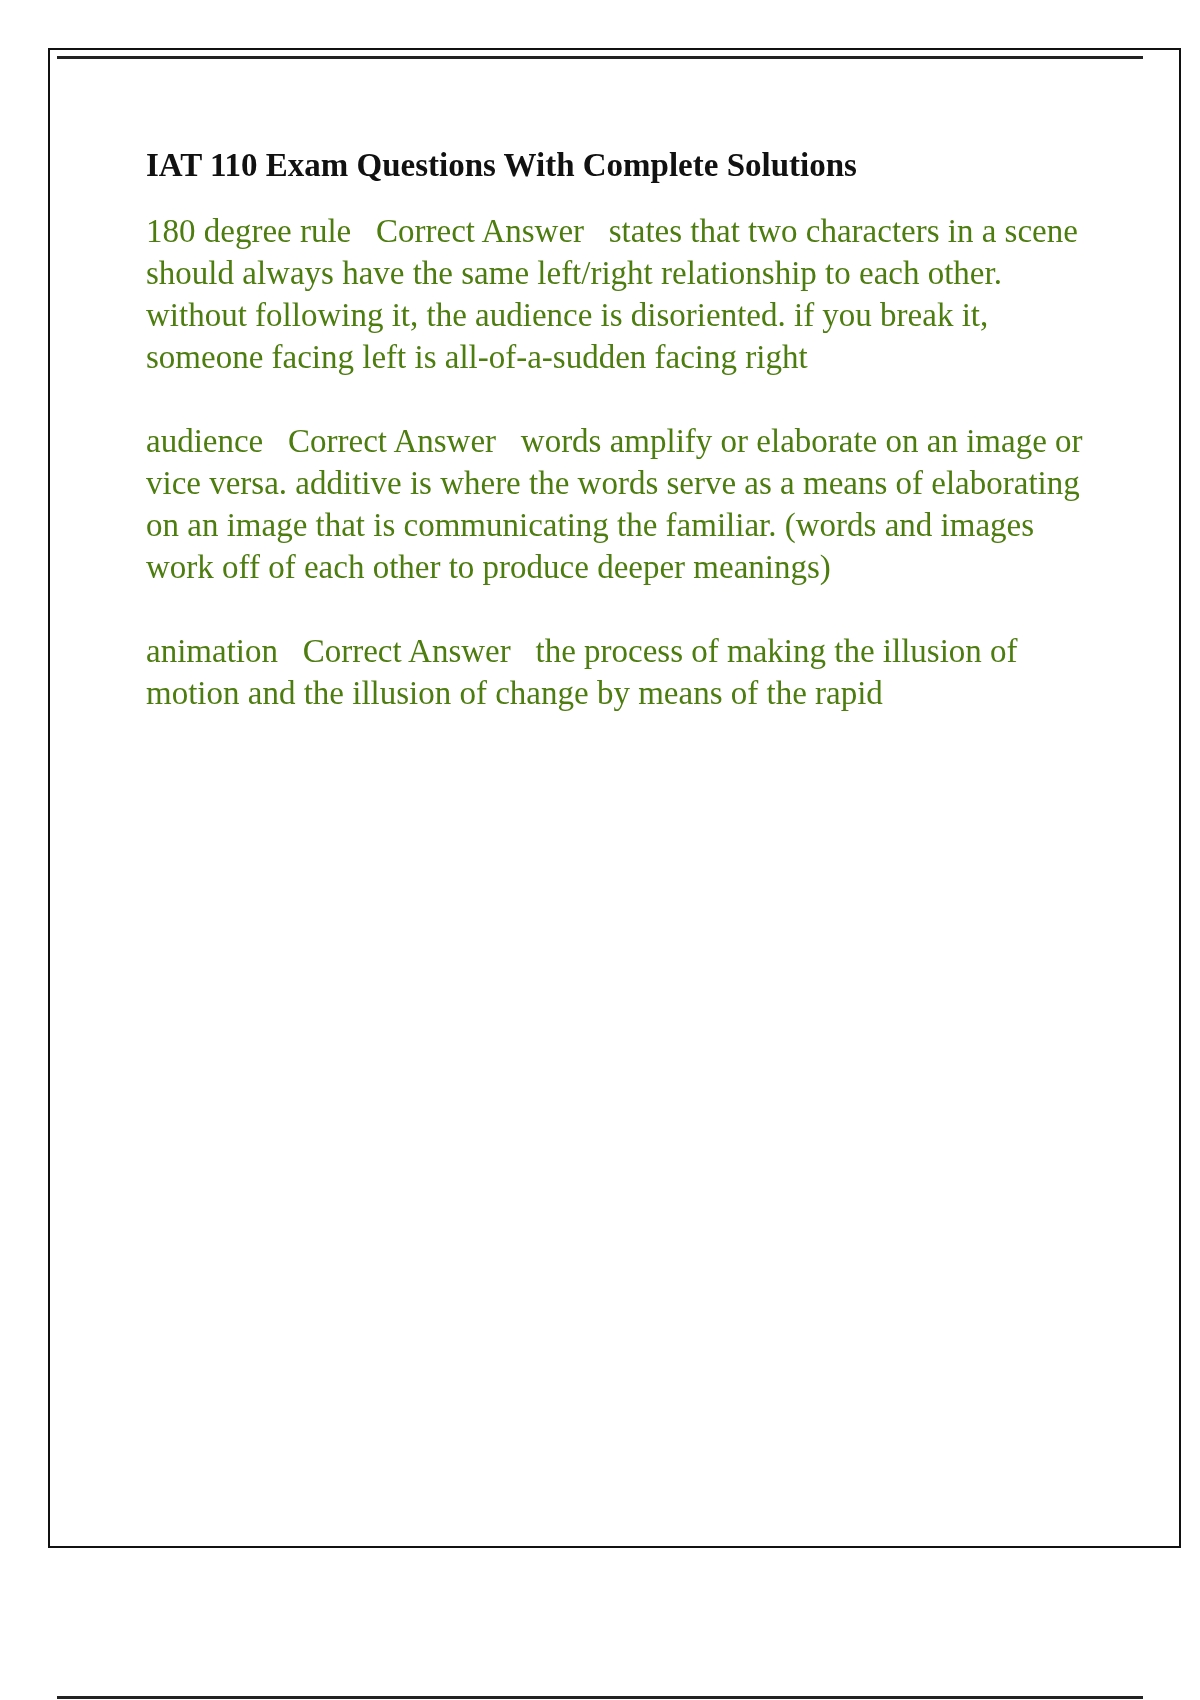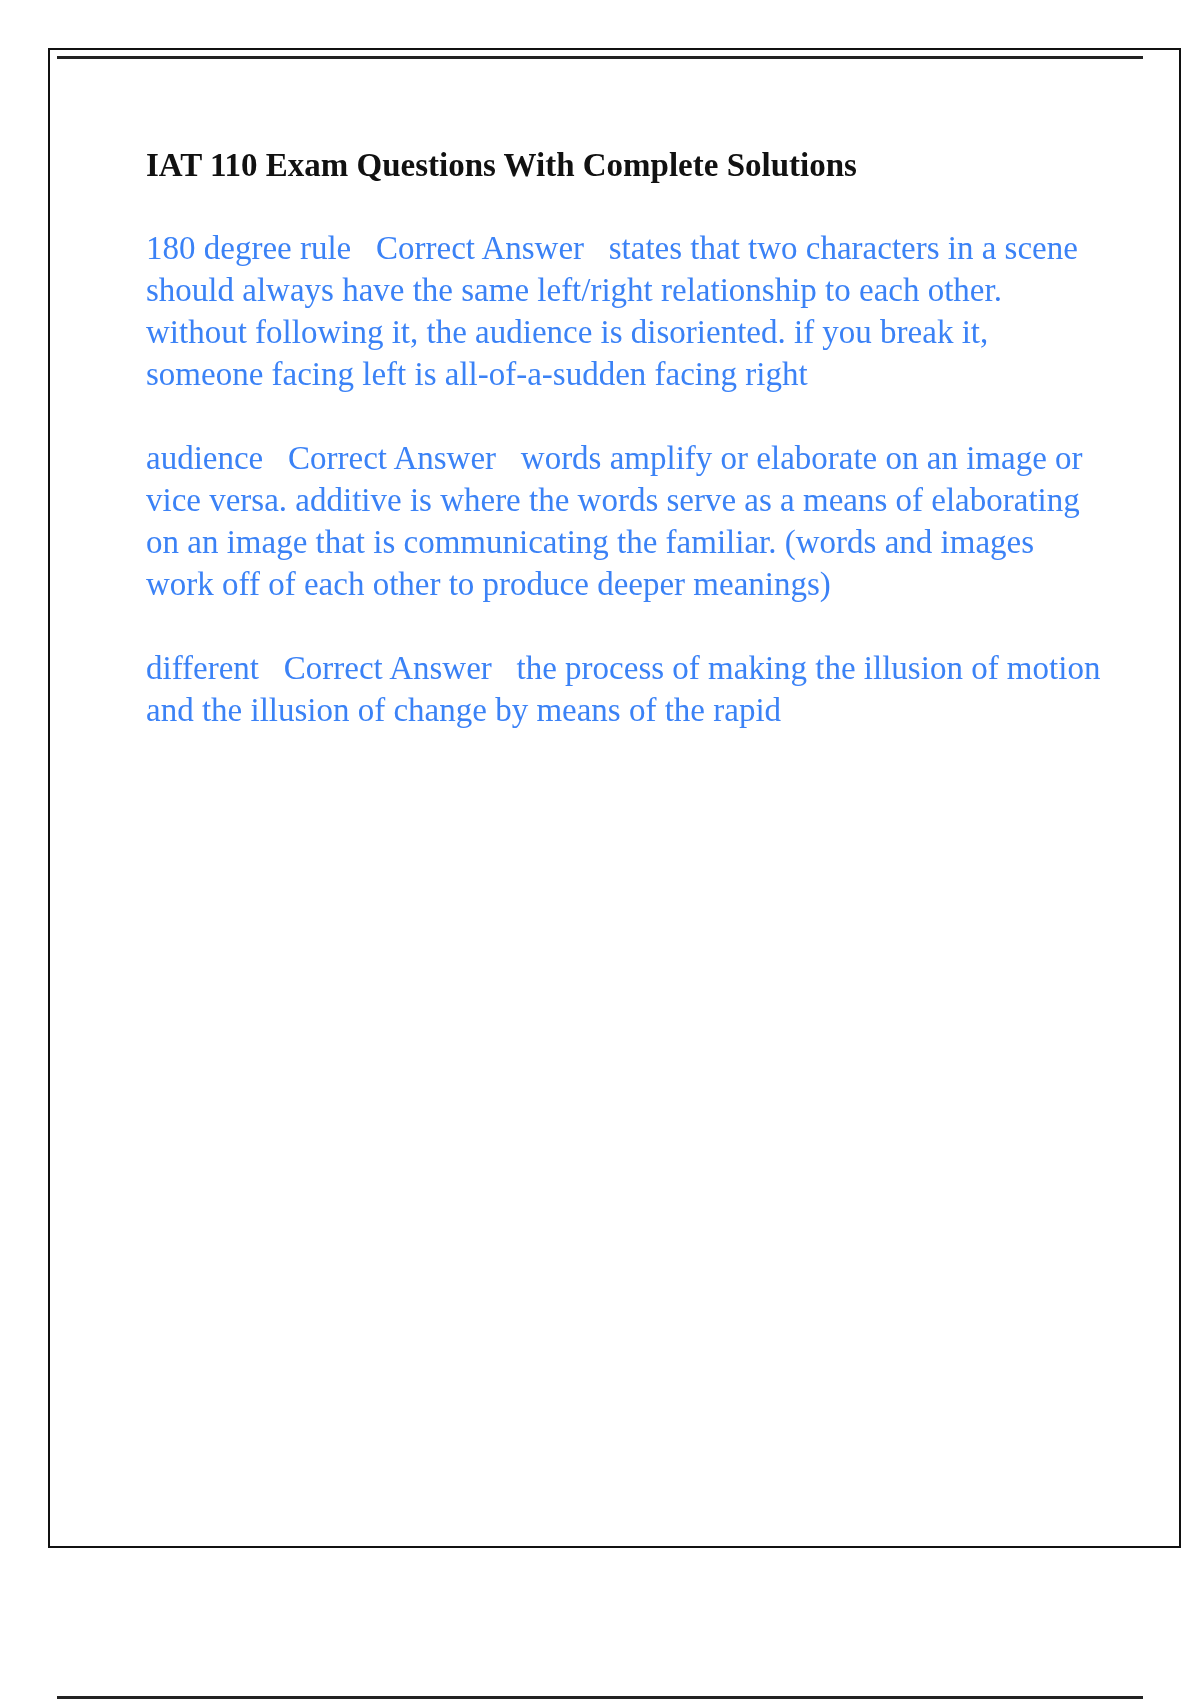--- a/index.html
+++ b/index.html
@@ -3,37 +3,37 @@
 <meta charset="utf-8">
 <style>
   html, body { margin: 0; padding: 0; background: #ffffff; }
   body { width: 1200px; height: 1700px; position: relative; overflow: hidden;
          font-family: "Liberation Serif", "DejaVu Serif", serif; color: #1a1a1a; }
   .page-frame { position: absolute; left: 48px; top: 48px; width: 1133px; height: 1500px;
                 border: 2px solid #111; box-sizing: border-box; }
   .top-rule { position: absolute; left: 57px; top: 56px; width: 1086px; height: 3px; background: #222; }
   .bottom-rule { position: absolute; left: 57px; top: 1696px; width: 1086px; height: 3px; background: #222; }
   .content { position: absolute; left: 146px; top: 143px; width: 960px; }
-  .title { font-weight: bold; font-size: 33px; line-height: 44px; margin: 0 0 40px 0; color: #111; }
-  .entry { font-size: 33px; line-height: 42px; margin: 0 0 42px 0; color: #3b82f6; white-space: pre-wrap; }
+  .title { font-weight: bold; font-size: 33px; line-height: 44px; margin: 0 0 23px 0; color: #111; }
+  .entry { font-size: 33px; line-height: 42px; margin: 0 0 42px 0; color: #4d7c0f; white-space: pre-wrap; }
   .term, .sep, .def { display: inline; }
 </style>
 </head>
 <body>
 
 <div class="page-frame"></div>
 <div class="top-rule"></div>
 
 <div class="content">
   <h1 class="title">IAT 110 Exam Questions With Complete Solutions</h1>
 
   <p class="entry"><span class="term">180 degree rule</span><span class="sep">   Correct Answer   </span><span class="def">states that two characters in a scene should always have the same left/right relationship to each other. without following it, the audience is disoriented. if you break it, someone facing left is all-of-a-sudden facing right</span></p>
 
 
   <p class="entry"><span class="term">audience</span><span class="sep">   Correct Answer   </span><span class="def">words amplify or elaborate on an image or vice versa. additive is where the words serve as a means of elaborating on an image that is communicating the familiar. (words and images work off of each other to produce deeper meanings)</span></p>
 
 
 
 
-  <p class="entry"><span class="term">different</span><span class="sep">   Correct Answer   </span><span class="def">the process of making the illusion of motion and the illusion of change by means of the rapid</span></p>
+  <p class="entry"><span class="term">animation</span><span class="sep">   Correct Answer   </span><span class="def">the process of making the illusion of motion and the illusion of change by means of the rapid</span></p>
 </div>
 
 <div class="bottom-rule"></div>
 
 </body></html>

